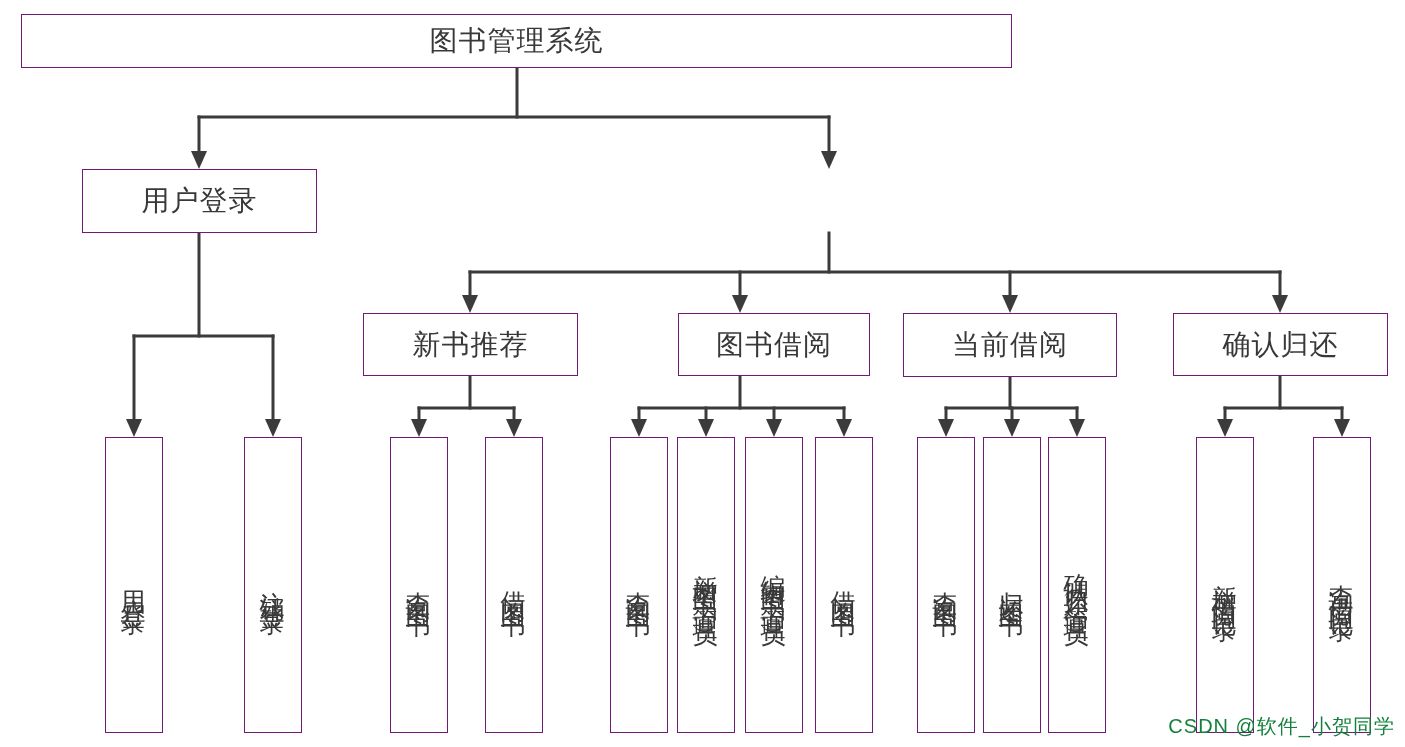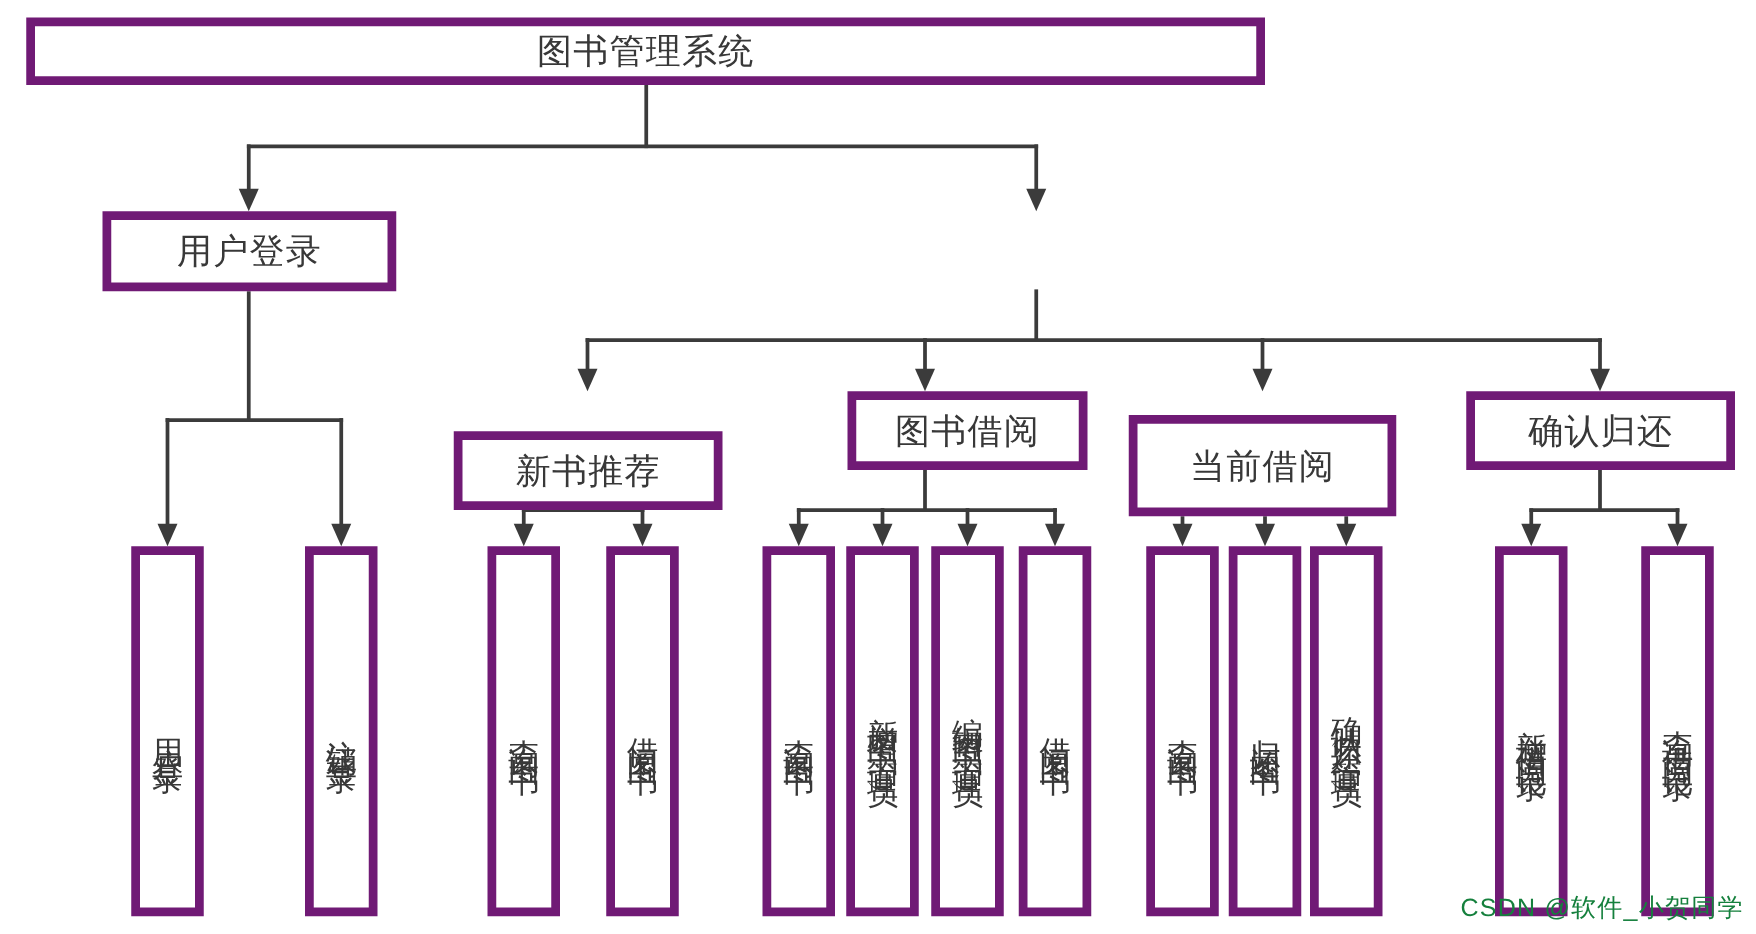--- a/index.html
+++ b/index.html
@@ -14,21 +14,21 @@
   }
   .wires {
     position: absolute;
     left: 0; top: 0;
     width: 1405px; height: 747px;
     z-index: 0;
   }
   .node {
     position: absolute;
     box-sizing: border-box;
-    border: 7px solid #701a75;
+    border: 1px solid #701a75;
     background: #ffffff;
     display: flex;
     align-items: center;
     justify-content: center;
     z-index: 1;
     color: #383838;
   }
   .hbox {
     font-size: 28px;
     letter-spacing: 1px;
@@ -123,23 +123,23 @@
       <polygon points="1069,419 1085,419 1077,437"></polygon>
       <polygon points="1217,419 1233,419 1225,437"></polygon>
       <polygon points="1334,419 1350,419 1342,437"></polygon>
     </g>
   </svg>
 
   <div class="node hbox" style="left:21px; top:14px; width:991px; height:54px;">图书管理系统</div>
 
   <div class="node hbox" style="left:82px; top:169px; width:235px; height:64px;">用户登录</div>
 
-  <div class="node hbox" style="left:363px; top:313px; width:215px; height:63px;margin-top:32px;">新书推荐</div>
+  <div class="node hbox" style="left:363px; top:313px; width:215px; height:63px;">新书推荐</div>
   <div class="node hbox" style="left:633px; top:313px; width:192px; height:63px;margin-left:45px;">图书借阅</div>
-  <div class="node hbox" style="left:903px; top:332px; width:214px; height:81px;">当前借阅</div>
+  <div class="node hbox" style="left:903px; top:313px; width:214px; height:64px;">当前借阅</div>
   <div class="node hbox" style="left:1173px; top:313px; width:215px; height:63px;">确认归还</div>
 
   <div class="node vbox" style="left:105px;">用户登录</div>
   <div class="node vbox" style="left:244px;">注销登录</div>
 
   <div class="node vbox" style="left:390px;">查询图书</div>
   <div class="node vbox" style="left:485px;">借阅图书</div>
 
   <div class="node vbox" style="left:610px;">查询图书</div>
   <div class="node vbox" style="left:677px;">新增图书（管理员）</div>

